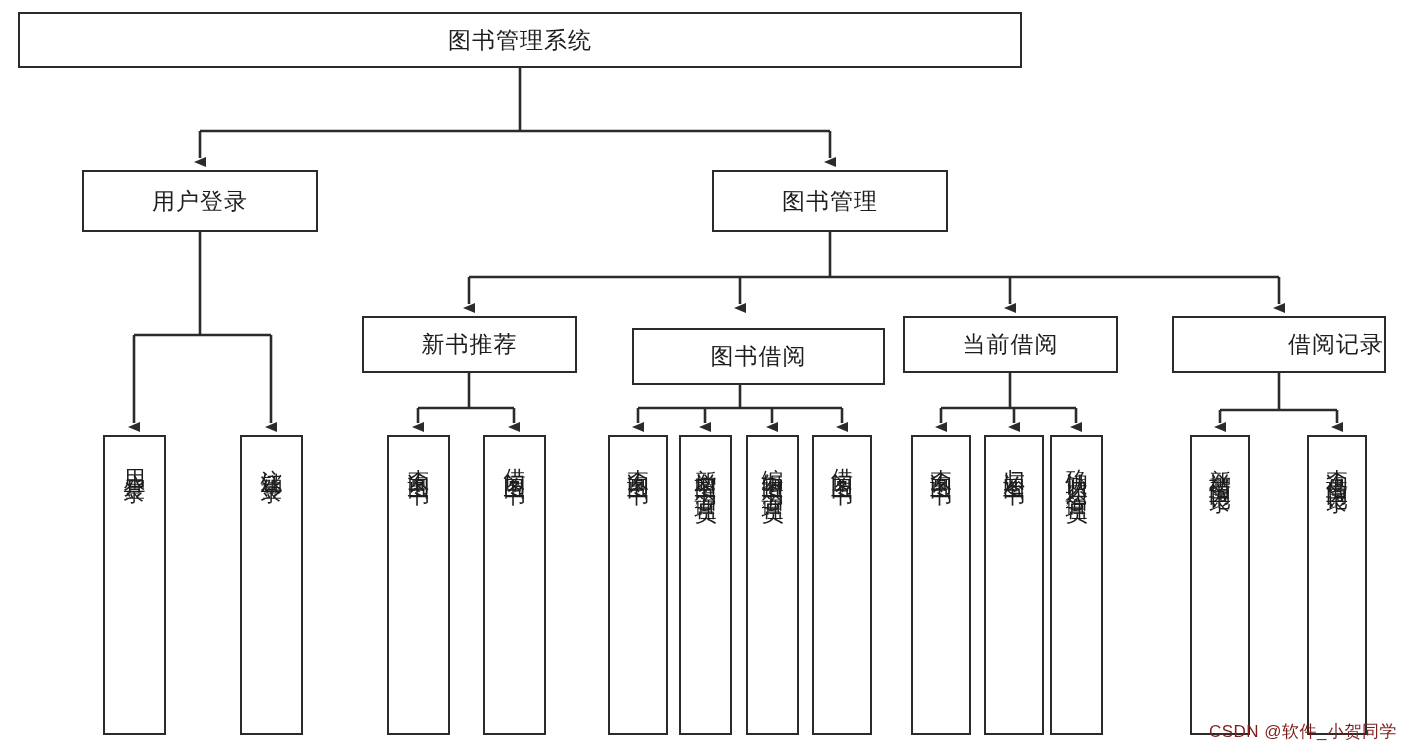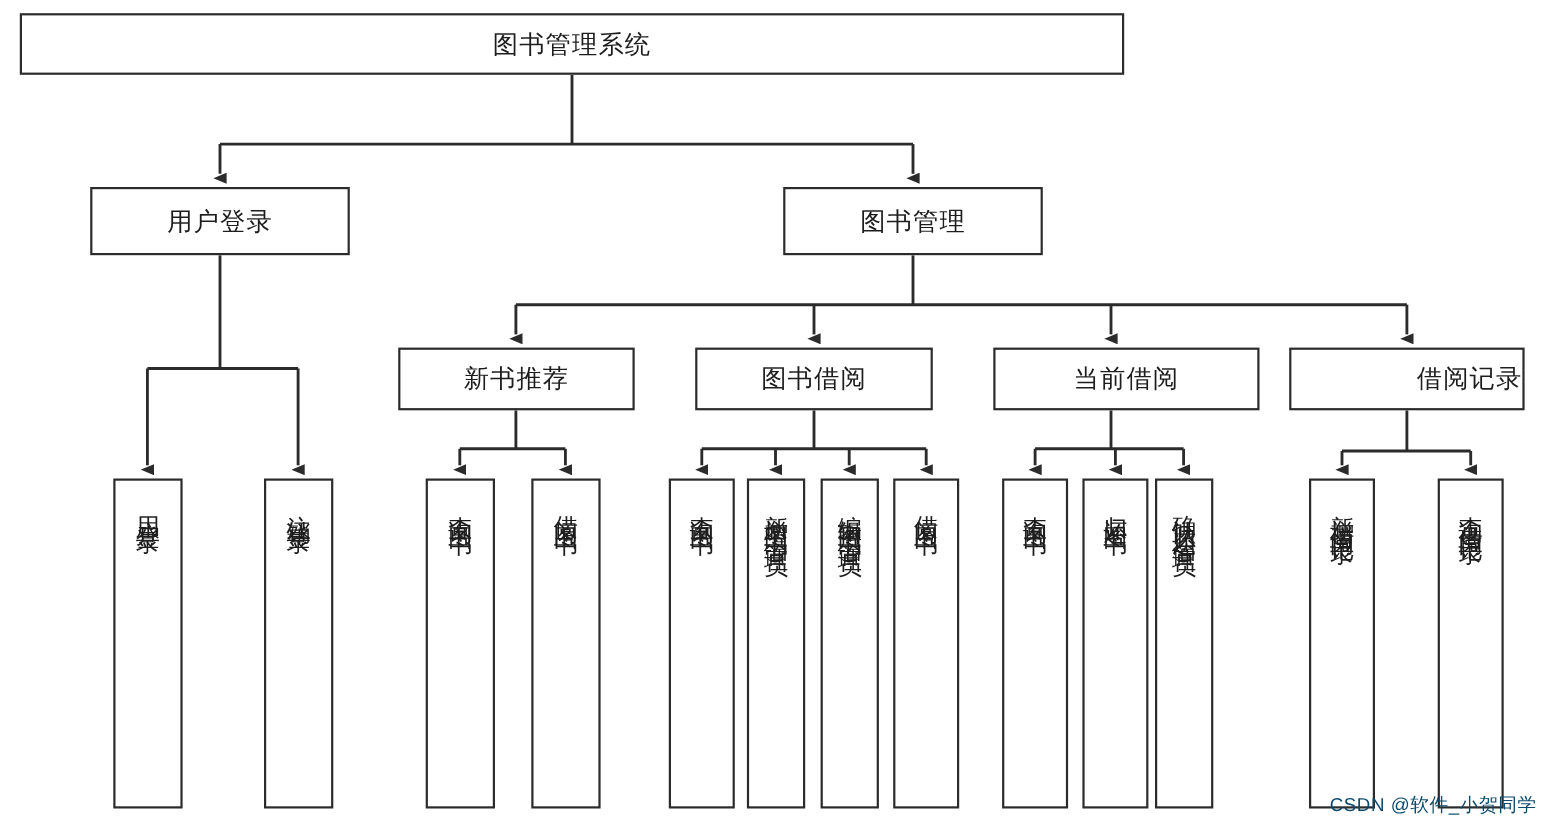--- a/index.html
+++ b/index.html
@@ -59,21 +59,21 @@
     white-space: nowrap;
   }
   .node-label {
     white-space: nowrap;
   }
   #watermark {
     position: absolute;
     right: 8px;
     bottom: 4px;
     font-size: 17px;
-    color: #0c4a6e;
+    color: #7f1d1d;
     letter-spacing: 0.5px;
     white-space: nowrap;
     user-select: none;
   }
 </style>
 </head>
 <body>
 
 <div id="diagram-canvas">
 
@@ -149,24 +149,24 @@
   <div class="node horizontal" style="left:82px; top:170px; width:236px; height:62px;">
     <span class="node-label">用户登录</span>
   </div>
   <div class="node horizontal" style="left:362px; top:316px; width:215px; height:57px;">
     <span class="node-label">新书推荐</span>
   </div>
 
   <div class="node horizontal" style="left:712px; top:170px; width:236px; height:62px;">
     <span class="node-label">图书管理</span>
   </div>
-  <div class="node horizontal" style="left:632px; top:316px; width:216px; height:57px;">
+  <div class="node horizontal" style="left:632px; top:328px; width:253px; height:57px;">
     <span class="node-label">图书借阅</span>
   </div>
-  <div class="node horizontal" style="left:903px; top:316px; width:242px; height:57px;">
+  <div class="node horizontal" style="left:903px; top:316px; width:215px; height:57px;">
     <span class="node-label">当前借阅</span>
   </div>
   <div class="node horizontal" style="left:1172px; top:316px; width:214px; height:57px;justify-content:flex-end;">
     <span class="node-label">借阅记录</span>
   </div>
 
   <div class="node leaf" style="left:103px; top:435px; width:63px; height:300px;">
     <span class="vtext">用户登录</span>
   </div>
   <div class="node leaf" style="left:240px; top:435px; width:63px; height:300px;">

